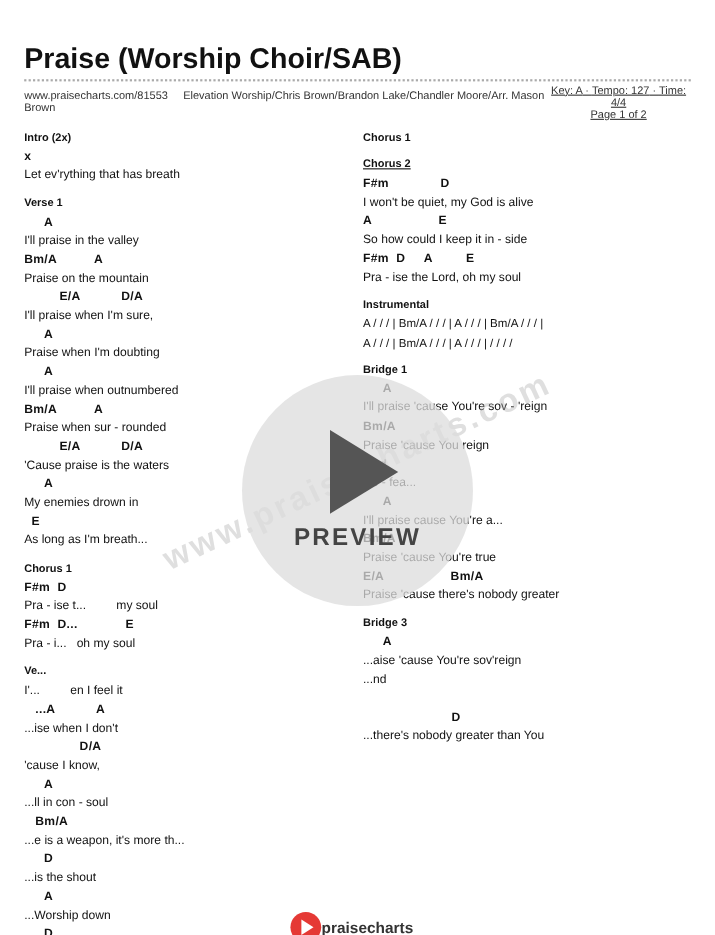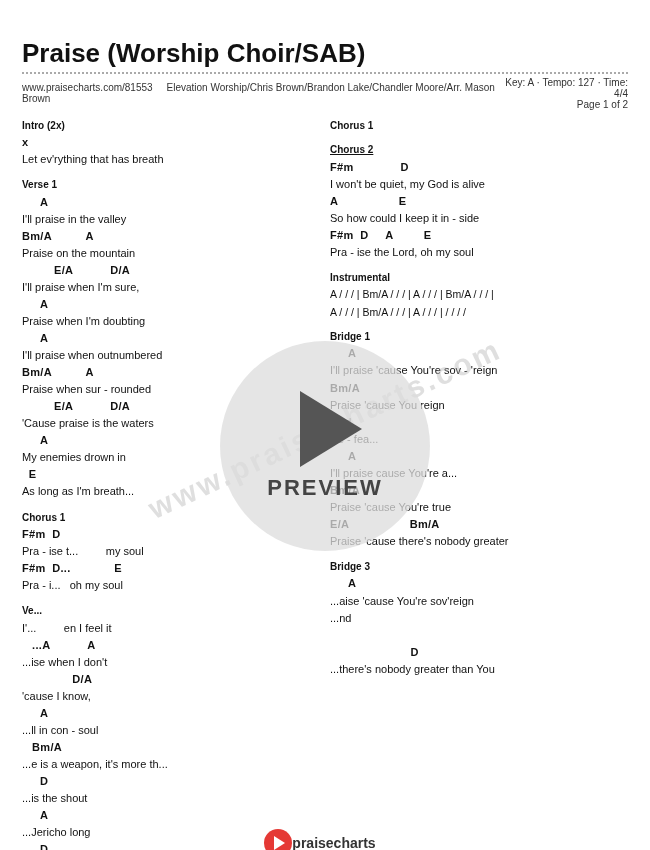--- a/index.html
+++ b/index.html
@@ -38,21 +38,21 @@
     }
     .meta-row {
       display: flex;
       justify-content: space-between;
       align-items: center;
       font-size: 10px;
       color: #333;
       margin-bottom: 8px;
     }
     .meta-left { }
-    .meta-right { text-align: right; }
+    .meta-right { text-align: center; text-decoration: underline; }
 
     
     .content-columns {
       display: flex;
       gap: 18px;
       width: 100%;
     }
     .col-left {
       flex: 0 0 290px;
       font-size: 11px;
@@ -248,21 +248,21 @@
       <div class="lyric-line">...ise when I don't</div>
       <div class="chord-line">&nbsp;&nbsp;&nbsp;&nbsp;&nbsp;&nbsp;&nbsp;&nbsp;&nbsp;&nbsp;&nbsp;&nbsp;&nbsp;&nbsp;&nbsp;D/A</div>
       <div class="lyric-line">'cause I know,</div>
       <div class="chord-line indent">A</div>
       <div class="lyric-line">...ll in con - soul</div>
       <div class="chord-line">&nbsp;&nbsp;&nbsp;Bm/A</div>
       <div class="lyric-line">...e is a weapon, it's more th...</div>
       <div class="chord-line indent">D</div>
       <div class="lyric-line">...is the shout</div>
       <div class="chord-line indent">A</div>
-      <div class="lyric-line">...Jericho long</div>
+      <div class="lyric-line">...Worship down</div>
       <div class="chord-line indent">D</div>
 
     </div>
 
     <div class="col-right">
 
       <div class="section-heading">Chorus 1</div>
 
       <div class="section-heading"><span class="underline">Chorus 2</span></div>
       <div class="chord-line">F#m&nbsp;&nbsp;&nbsp;&nbsp;&nbsp;&nbsp;&nbsp;&nbsp;&nbsp;&nbsp;&nbsp;&nbsp;&nbsp;&nbsp;D</div>

